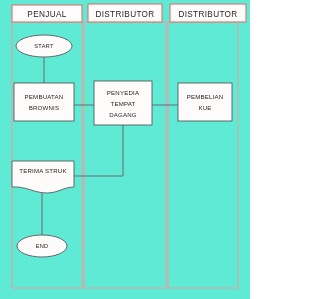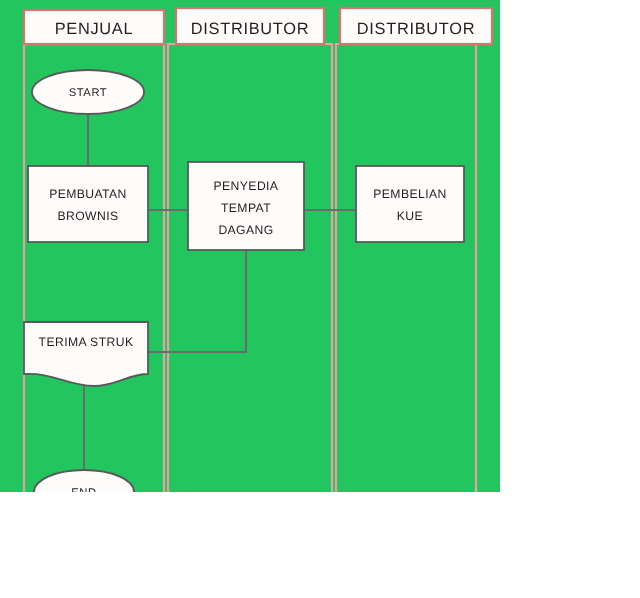--- a/index.html
+++ b/index.html
@@ -4,22 +4,22 @@
 <title>Flowchart Swimlane</title>
 <style>
   html, body {
     margin: 0;
     padding: 0;
     background: #ffffff;
   }
   #canvas {
     position: relative;
     width: 250px;
-    height: 246px;
-    background: #22c55e;
+    height: 299px;
+    background: #5eead4;
     font-family: "Liberation Sans", sans-serif;
     overflow: hidden;
   }
   #diagram-svg {
     position: absolute;
     left: 0;
     top: 0;
     width: 250px;
     height: 299px;
   }

